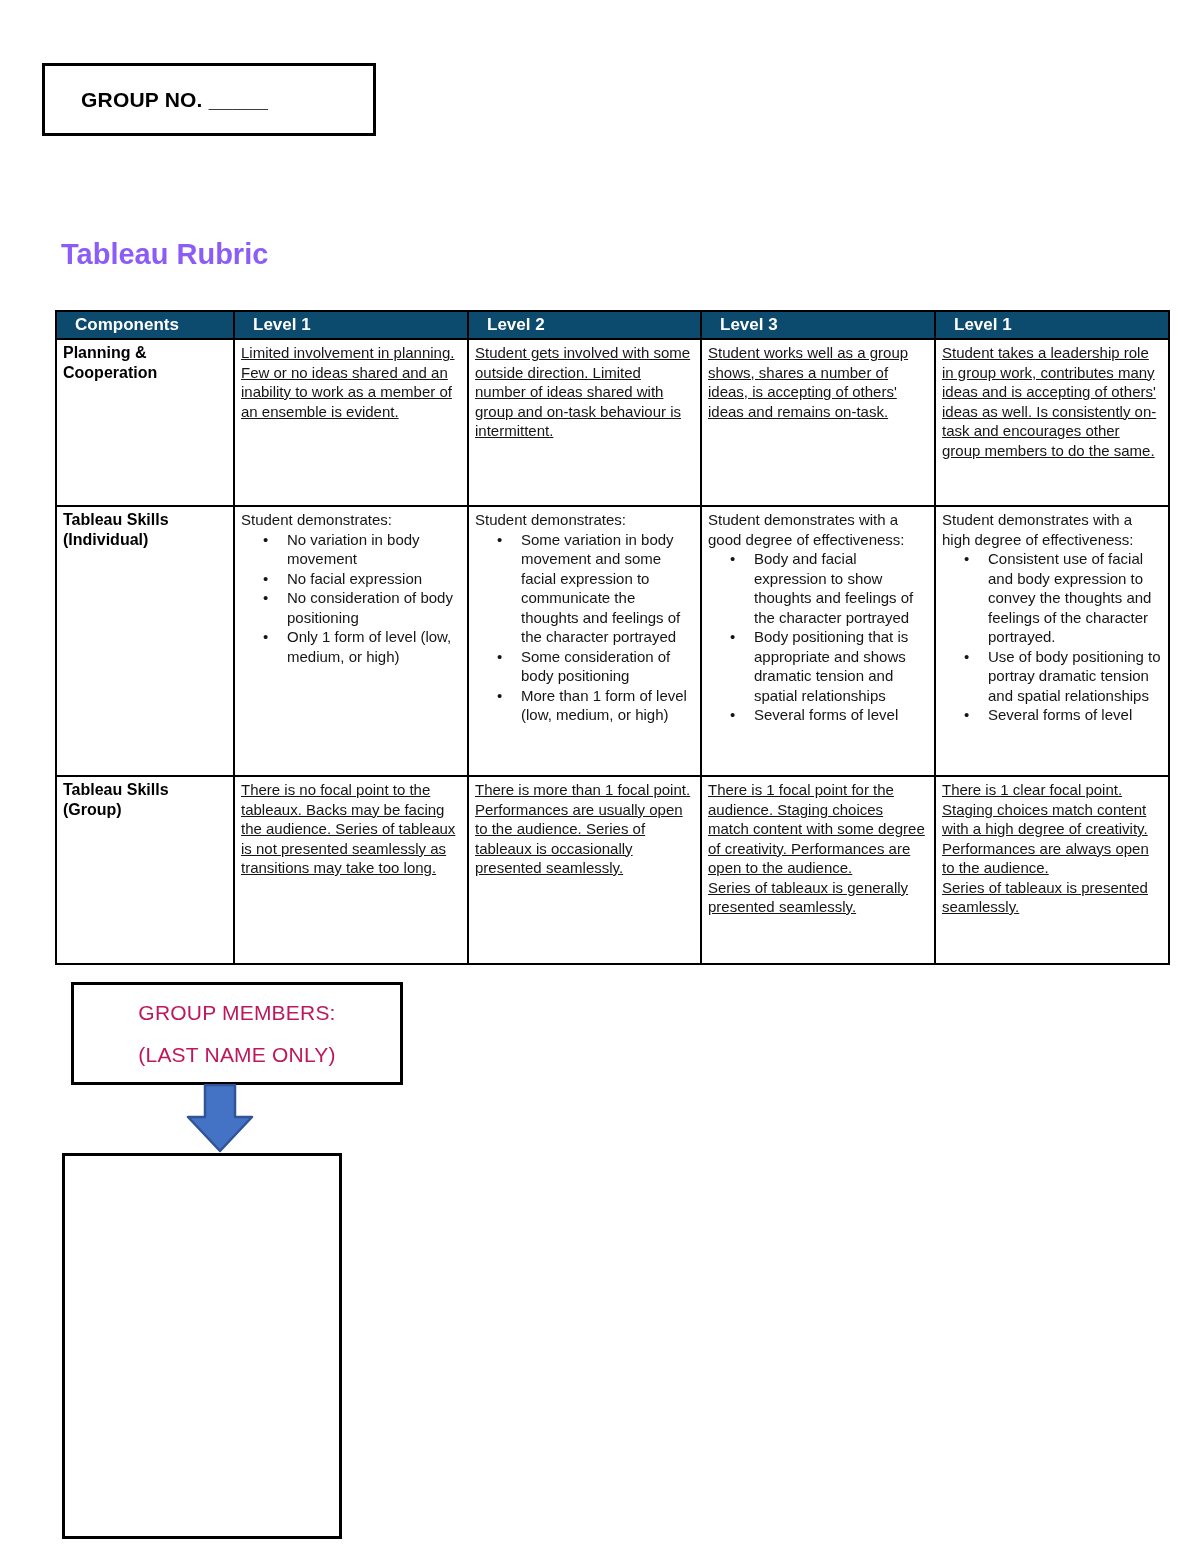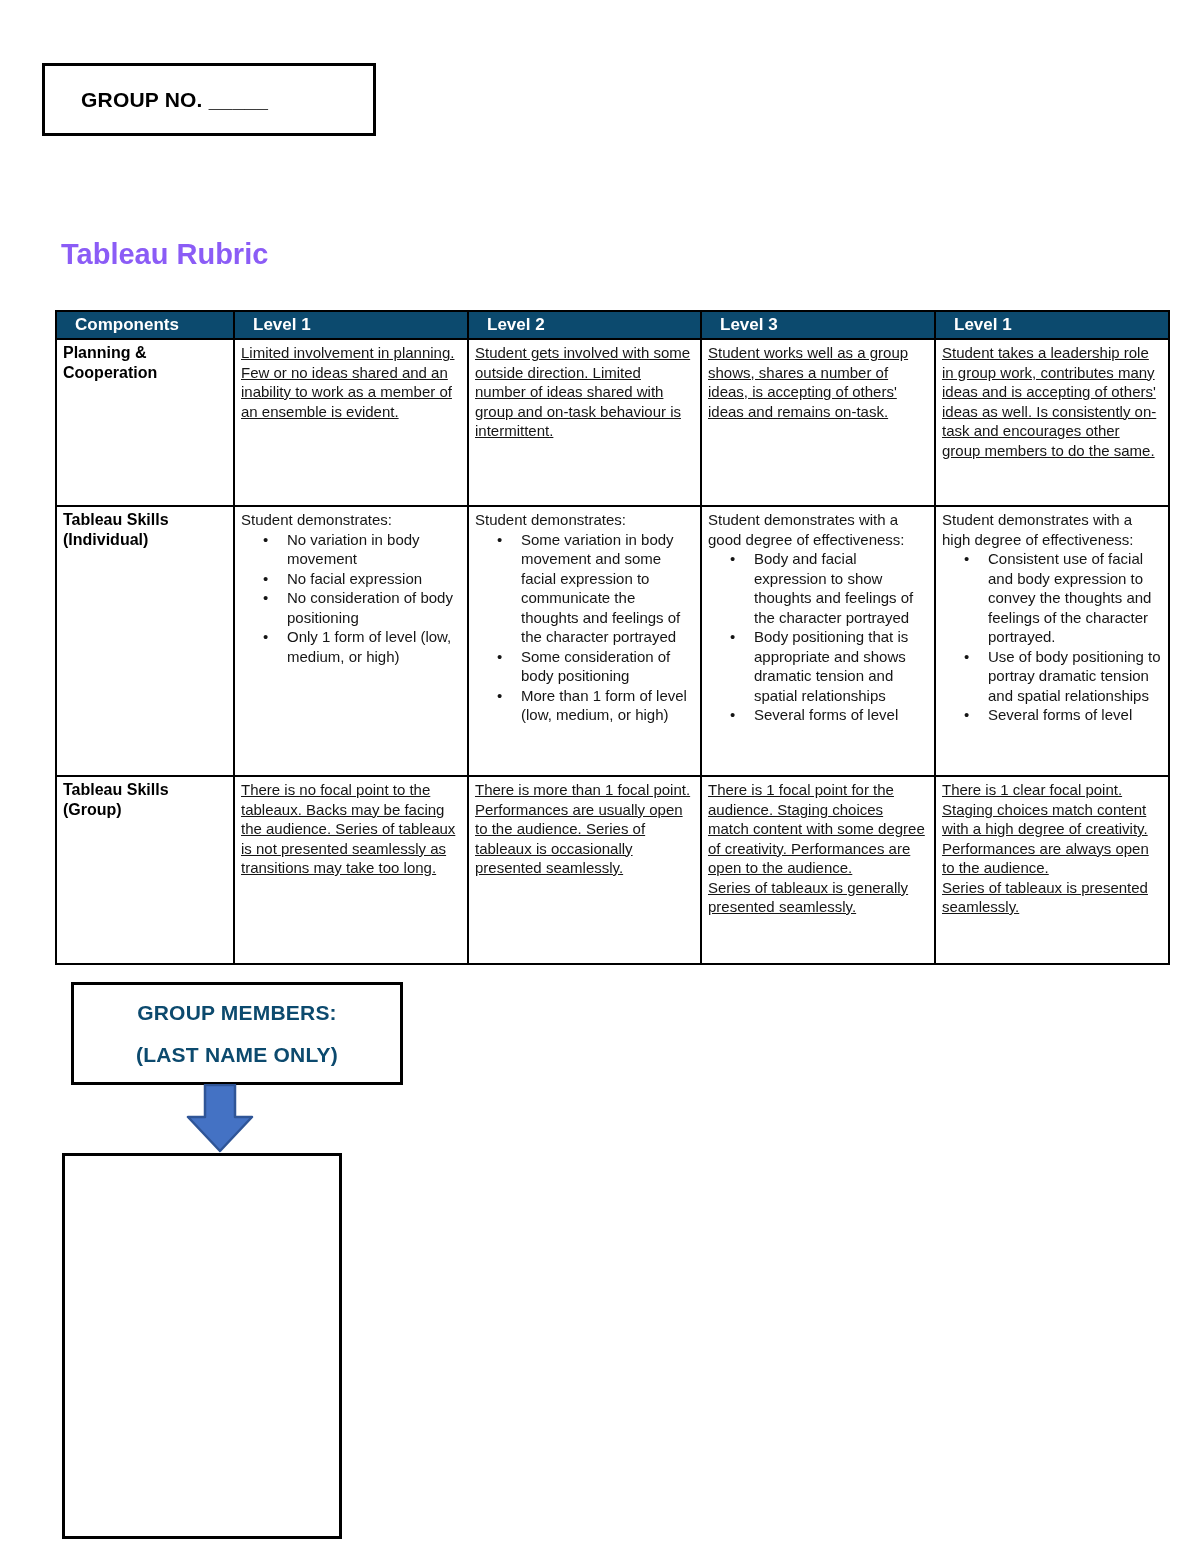--- a/index.html
+++ b/index.html
@@ -68,21 +68,21 @@
   tr.row-2{height:270px;}
   tr.row-3{height:188px;}
   
   .group-members-box{
     position:absolute;left:71px;top:982px;width:332px;height:103px;
     border:3px solid #000;box-sizing:border-box;
     display:flex;flex-direction:column;align-items:center;justify-content:center;
     gap:18px;
   }
   .group-members-box .line{
-    font-size:21px;font-weight:bold;color:#0c4a6e;letter-spacing:.2px;
+    font-size:21px;font-weight:normal;color:#be185d;letter-spacing:.2px;
   }
   
   .down-arrow{
     position:absolute;left:186px;top:1084px;width:68px;height:69px;
   }
   
   .empty-box{
     position:absolute;left:62px;top:1153px;width:280px;height:386px;
     border:3px solid #000;box-sizing:border-box;background:#fff;
   }

